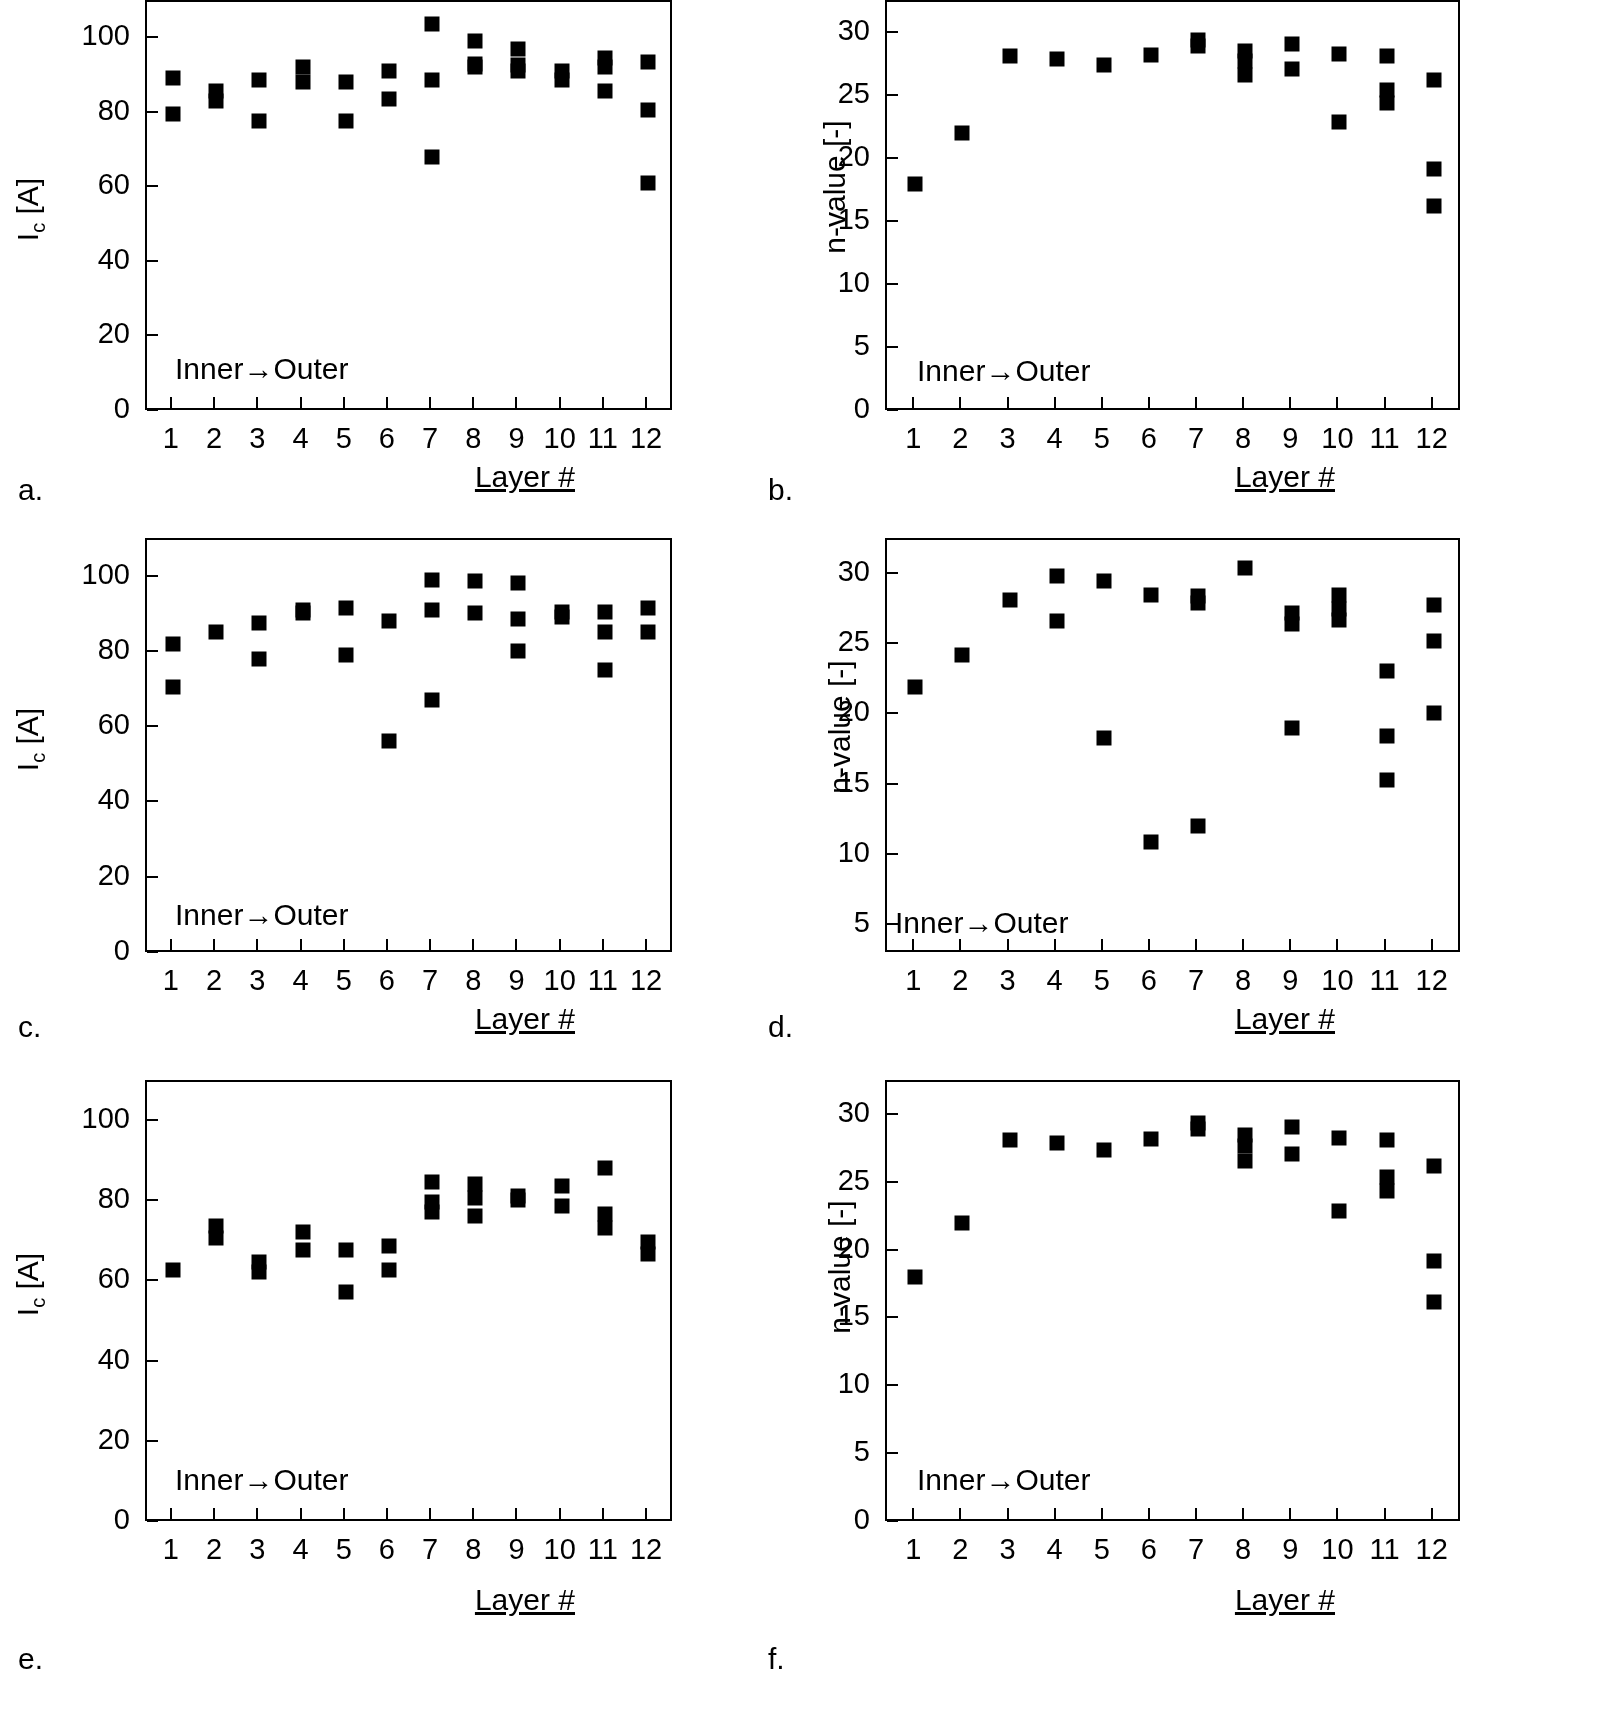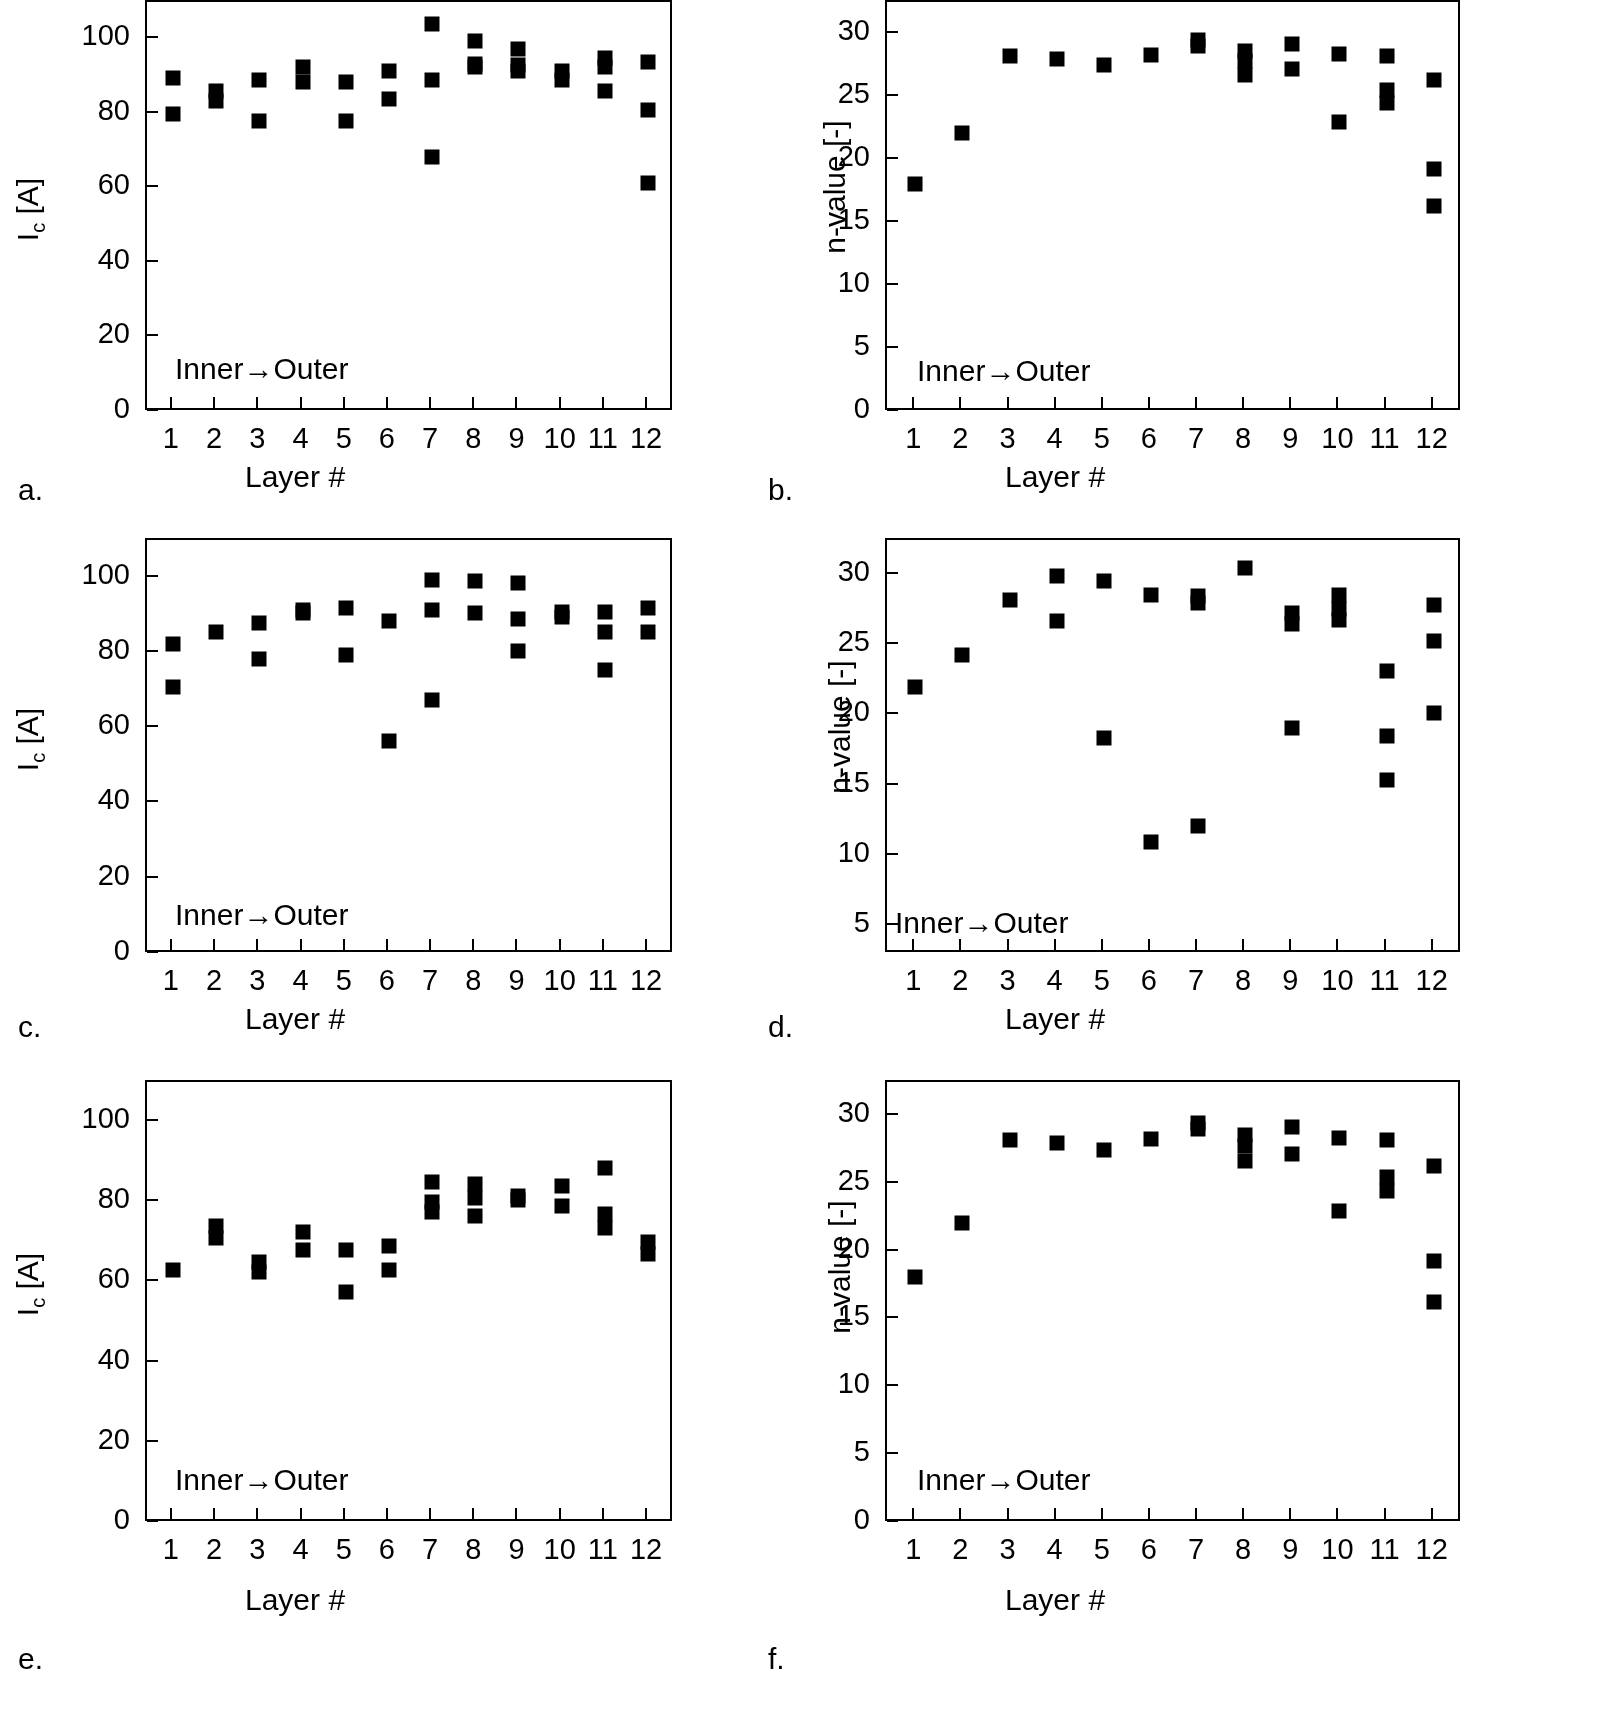--- a/index.html
+++ b/index.html
@@ -44,22 +44,23 @@
     font-size: 30px;
     white-space: nowrap;
     text-align: center;
   }
   .ylabel sub {
     font-size: 20px;
   }
   .xlabel {
     position: absolute;
     font-size: 30px;
-    text-align: left;
+    text-align: right;
     white-space: nowrap;
+    text-decoration: underline;
   }
   .ytick {
     position: absolute;
     font-size: 29px;
     text-align: right;
     white-space: nowrap;
   }
   .xtick {
     position: absolute;
     font-size: 29px;

